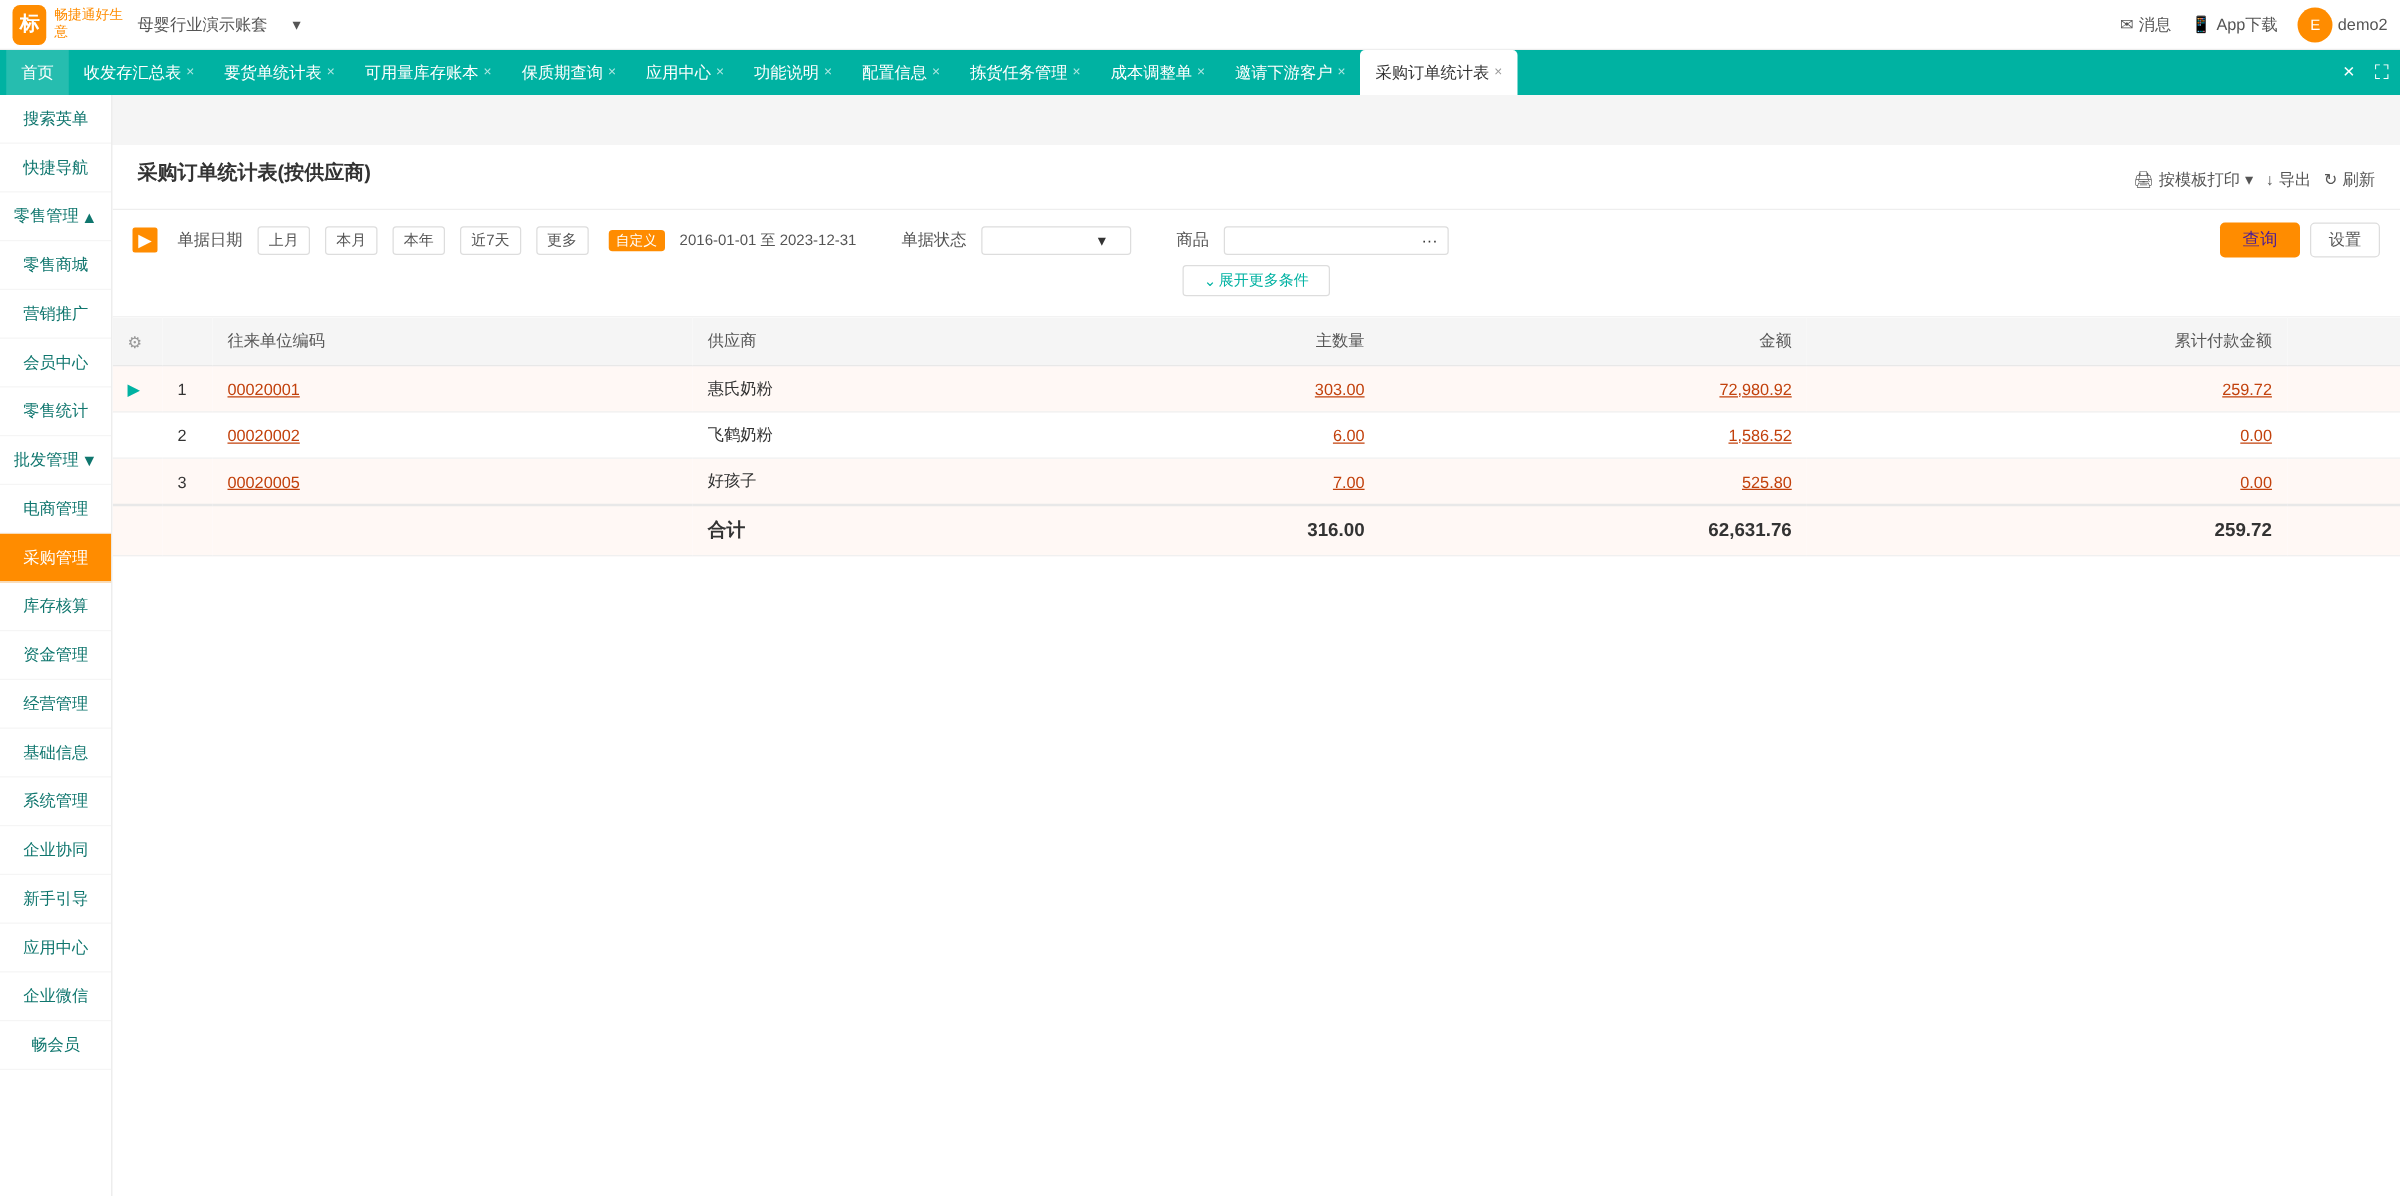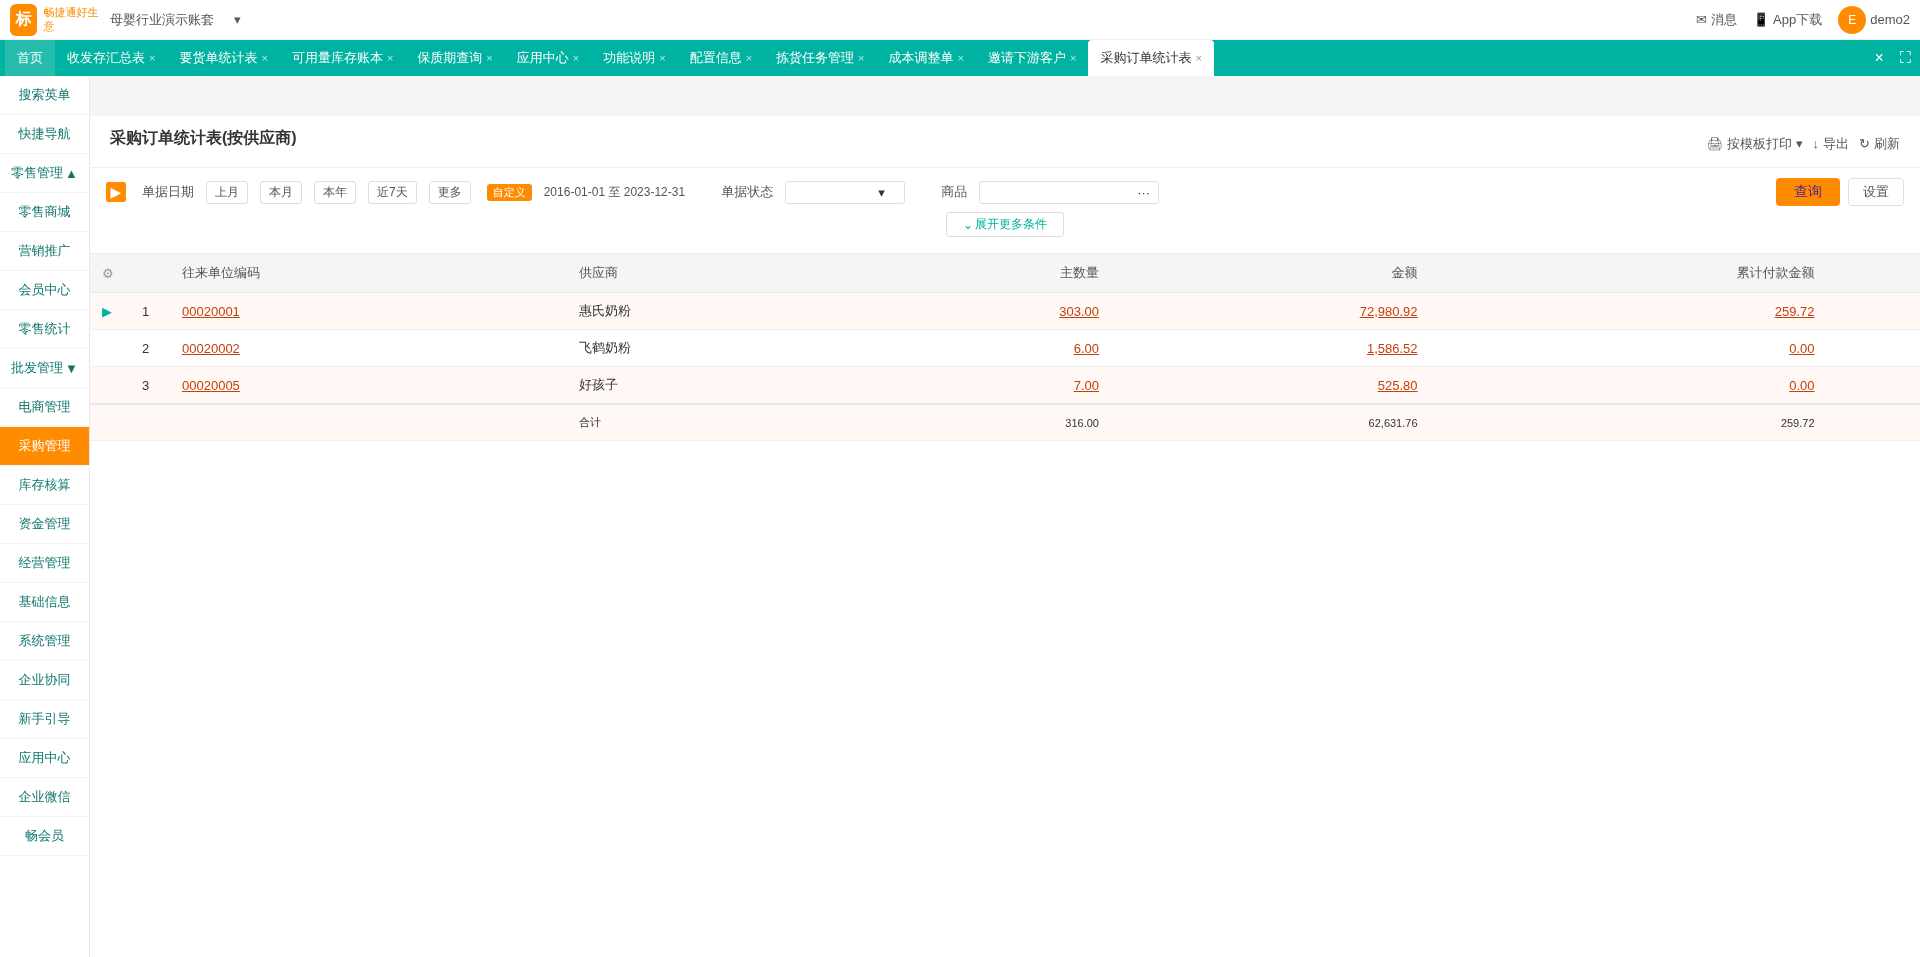--- a/index.html
+++ b/index.html
@@ -63,21 +63,21 @@
     th.right, td.right { text-align: right; }
     td { padding: 9px 12px; font-size: 13px; border-bottom: 1px solid #f0f0f0; }
     tr.row-odd { background: #fff8f5; }
     tr.row-even { background: #fff; }
     .link-text { color: #c2410c; text-decoration: underline; cursor: pointer; }
     .settings-icon { color: #999; cursor: pointer; }
     .row-arrow { color: #00b2a2; cursor: pointer; }
 
     
     .table-footer { background: #fff8f5; border-top: 2px solid #e8e8e8; }
-    .table-footer td { padding: 10px 12px; font-size: 11px; font-weight: normal; }
+    .table-footer td { padding: 10px 12px; font-size: 15px; font-weight: bold; }
   </style>
 </head>
 <body>
 
 <div class="top-bar">
   <div class="logo-area">
     <div class="logo-icon">
       <span>标</span>
     </div>
     <div class="logo-text">

